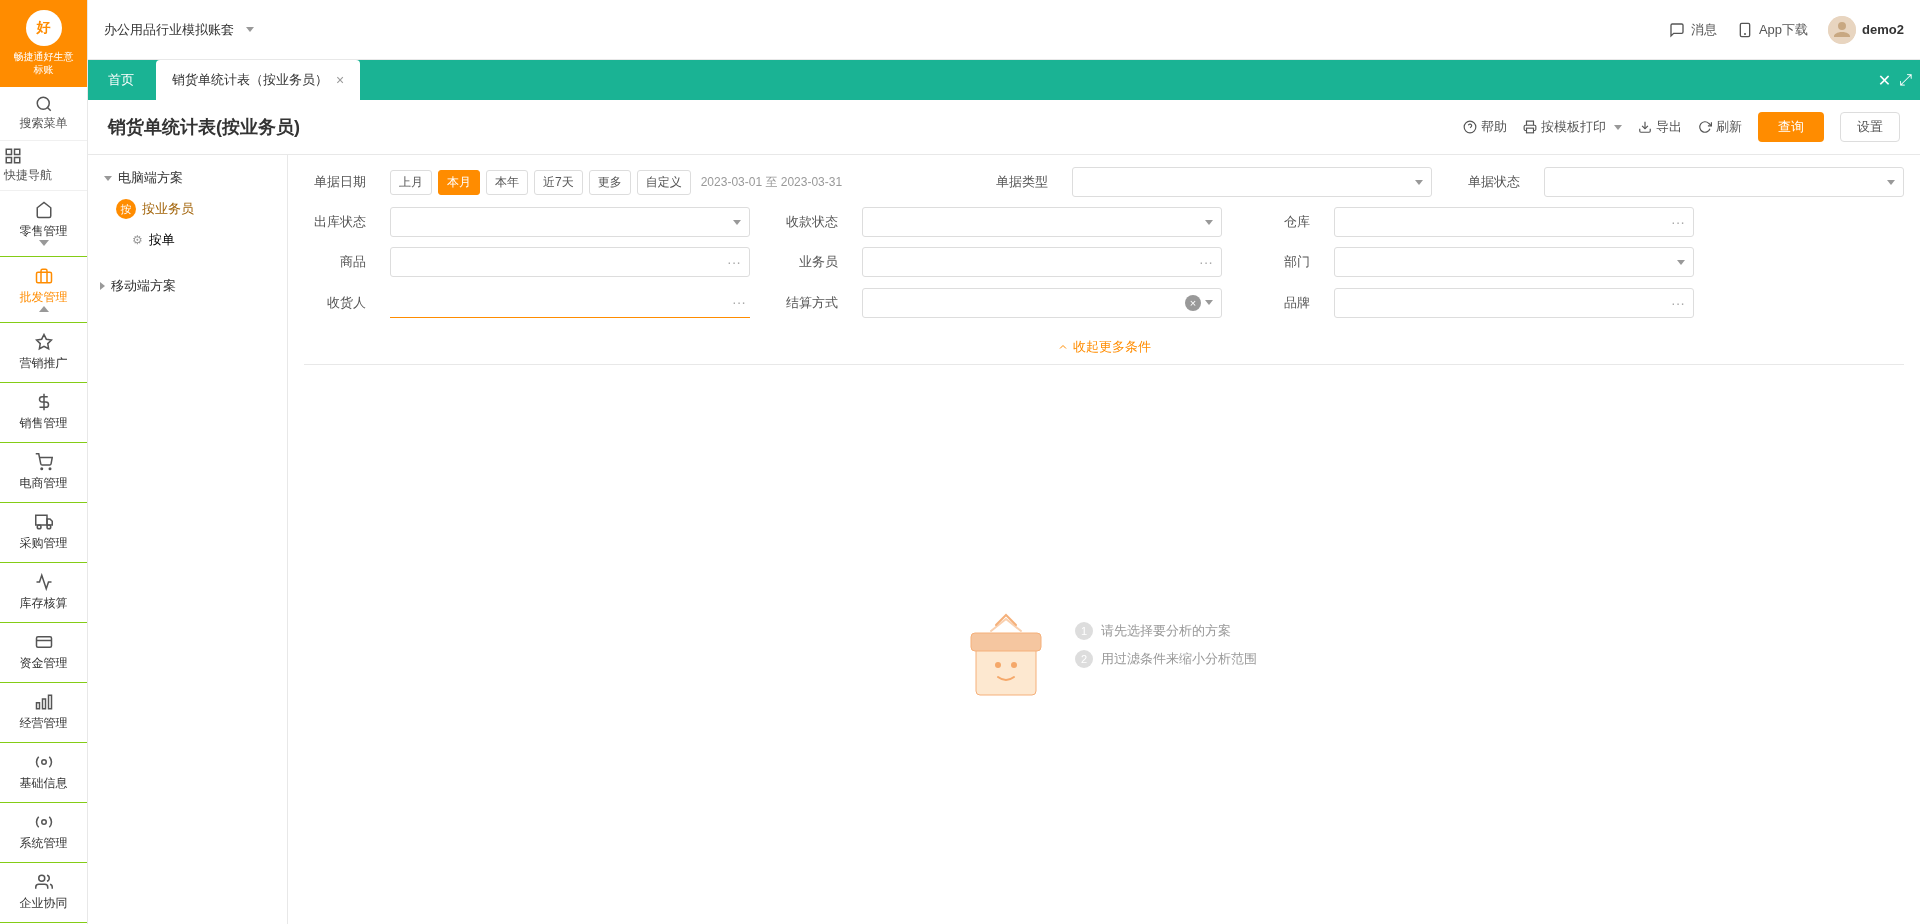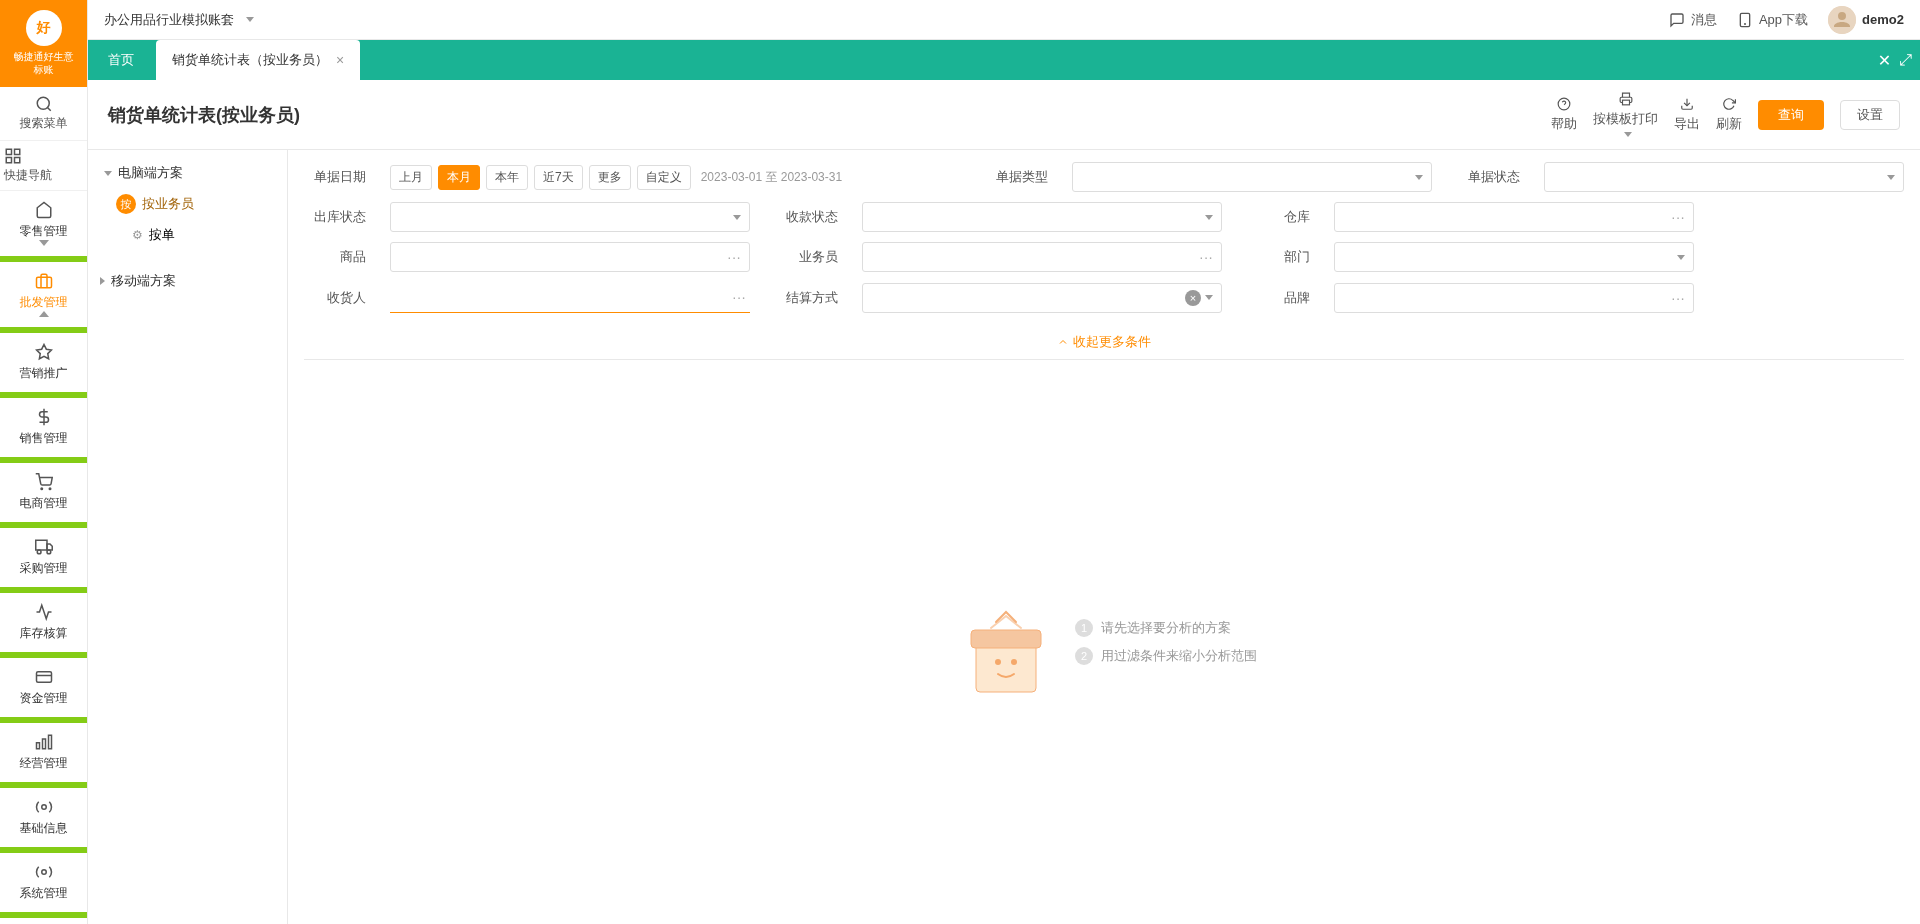--- a/index.html
+++ b/index.html
@@ -56,38 +56,38 @@
       cursor: pointer;
     }
     .sidebar-nav span { font-size: 12px; color: #555; margin-top: 2px; }
     .sidebar-item {
       width: 100%;
       padding: 10px 4px;
       display: flex;
       flex-direction: column;
       align-items: center;
       cursor: pointer;
-      border-bottom: 6px solid #84cc16;
+      border-bottom: 1px solid #84cc16;
     }
     .sidebar-item span.label { font-size: 12px; color: #333; margin-top: 4px; text-align: center; }
     .sidebar-item.active span.label { color: #ff8c00; }
     .triangle-down { width: 0; height: 0; border-left: 5px solid transparent; border-right: 5px solid transparent; border-top: 6px solid #999; }
     .triangle-up { width: 0; height: 0; border-left: 5px solid transparent; border-right: 5px solid transparent; border-bottom: 6px solid #999; }
 
     
     #main {
       flex: 1;
       display: flex;
       flex-direction: column;
       overflow: hidden;
     }
 
     
     #topbar {
-      height: 40px;
+      height: 60px;
       background: #fff;
       border-bottom: 1px solid #e8e8e8;
       display: flex;
       padding: 0 16px;
       justify-content: space-between;
       flex-shrink: 0;
     }
     .topbar-left { display: flex; align-items: center; gap: 8px; }
     .topbar-right { display: flex; align-items: center; gap: 20px; }
     .topbar-action { display: flex; align-items: center; gap: 6px; color: #555; font-size: 13px; cursor: pointer; }
@@ -142,21 +142,21 @@
       background: #fff;
       padding: 12px 20px 0 20px;
       display: flex;
       align-items: center;
       justify-content: space-between;
       border-bottom: 1px solid #e8e8e8;
       flex-shrink: 0;
     }
     .page-title { font-size: 18px; font-weight: bold; color: #333; padding-bottom: 12px; }
     .page-actions { display: flex; align-items: center; gap: 16px; padding-bottom: 12px; }
-    .page-action-btn { display: flex; align-items: center; gap: 4px; color: #555; font-size: 13px; cursor: pointer; flex-direction: column; }
+    .page-action-btn { display: flex; align-items: center; gap: 4px; color: #555; font-size: 13px; cursor: pointer; }
     .btn-query {
       background: #ff8c00;
       color: #fff;
       border: none;
       padding: 6px 20px;
       border-radius: 4px;
       font-size: 13px;
       cursor: pointer;
     }
     .btn-setting {

